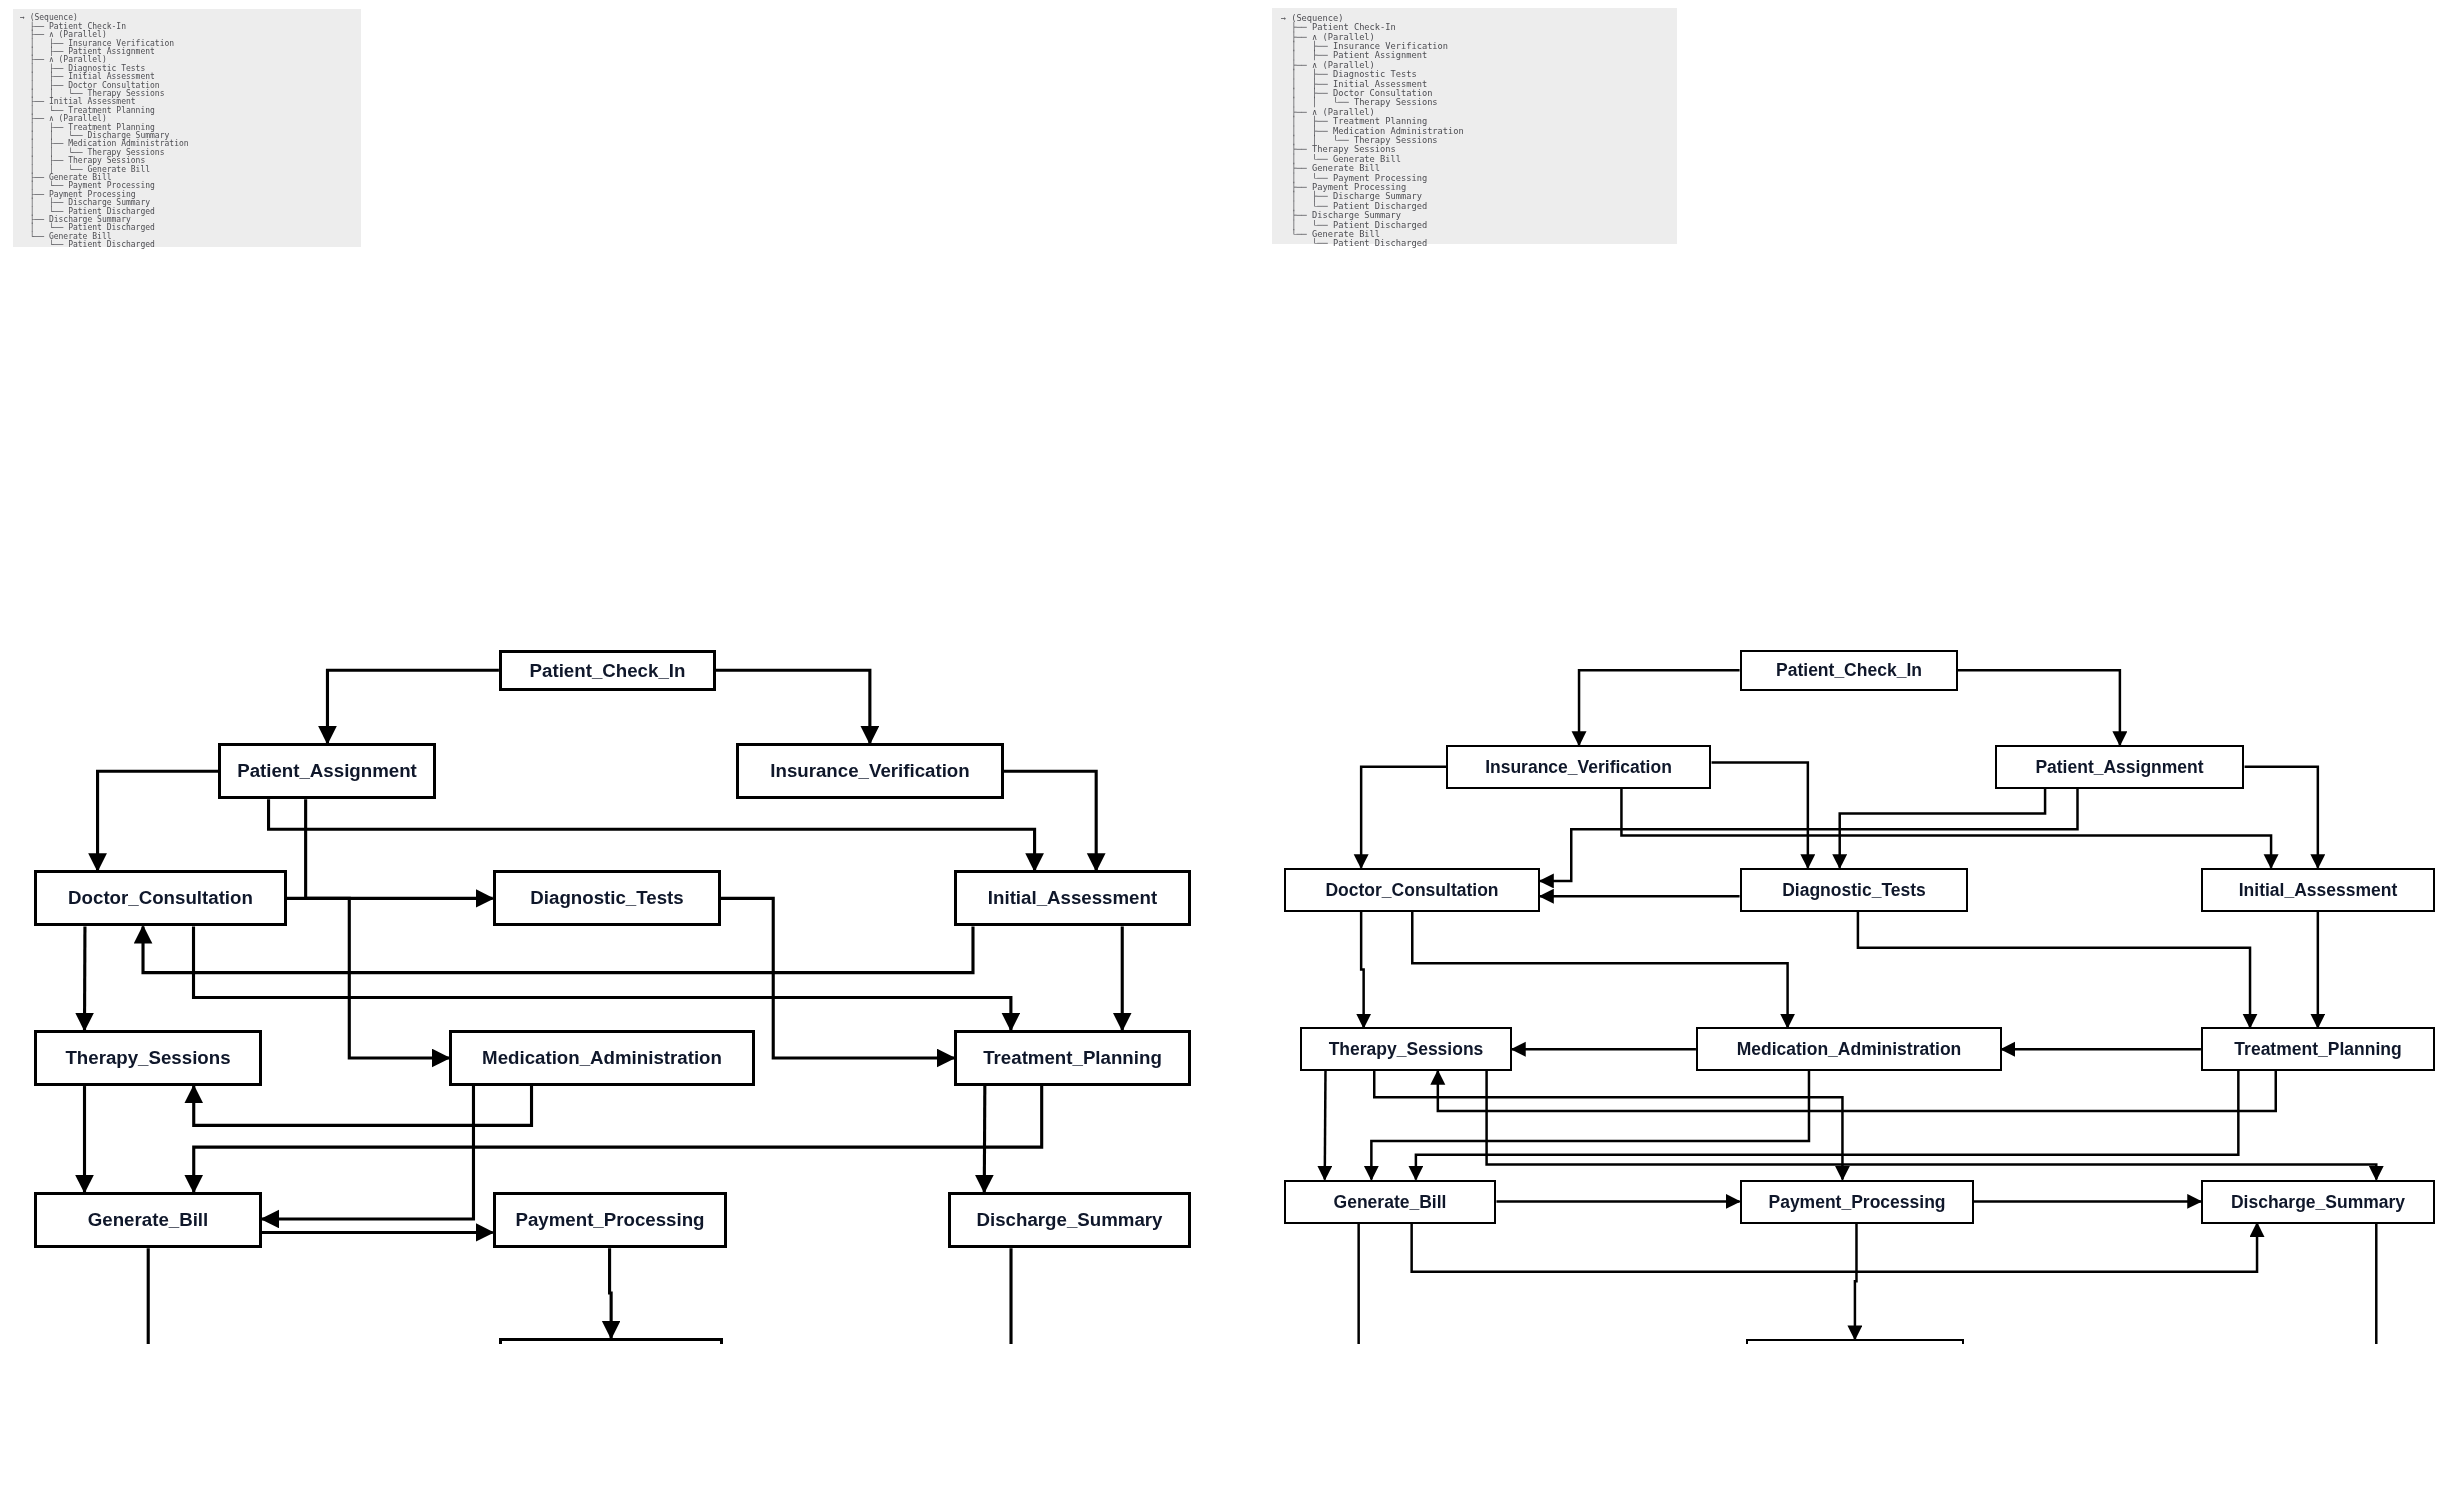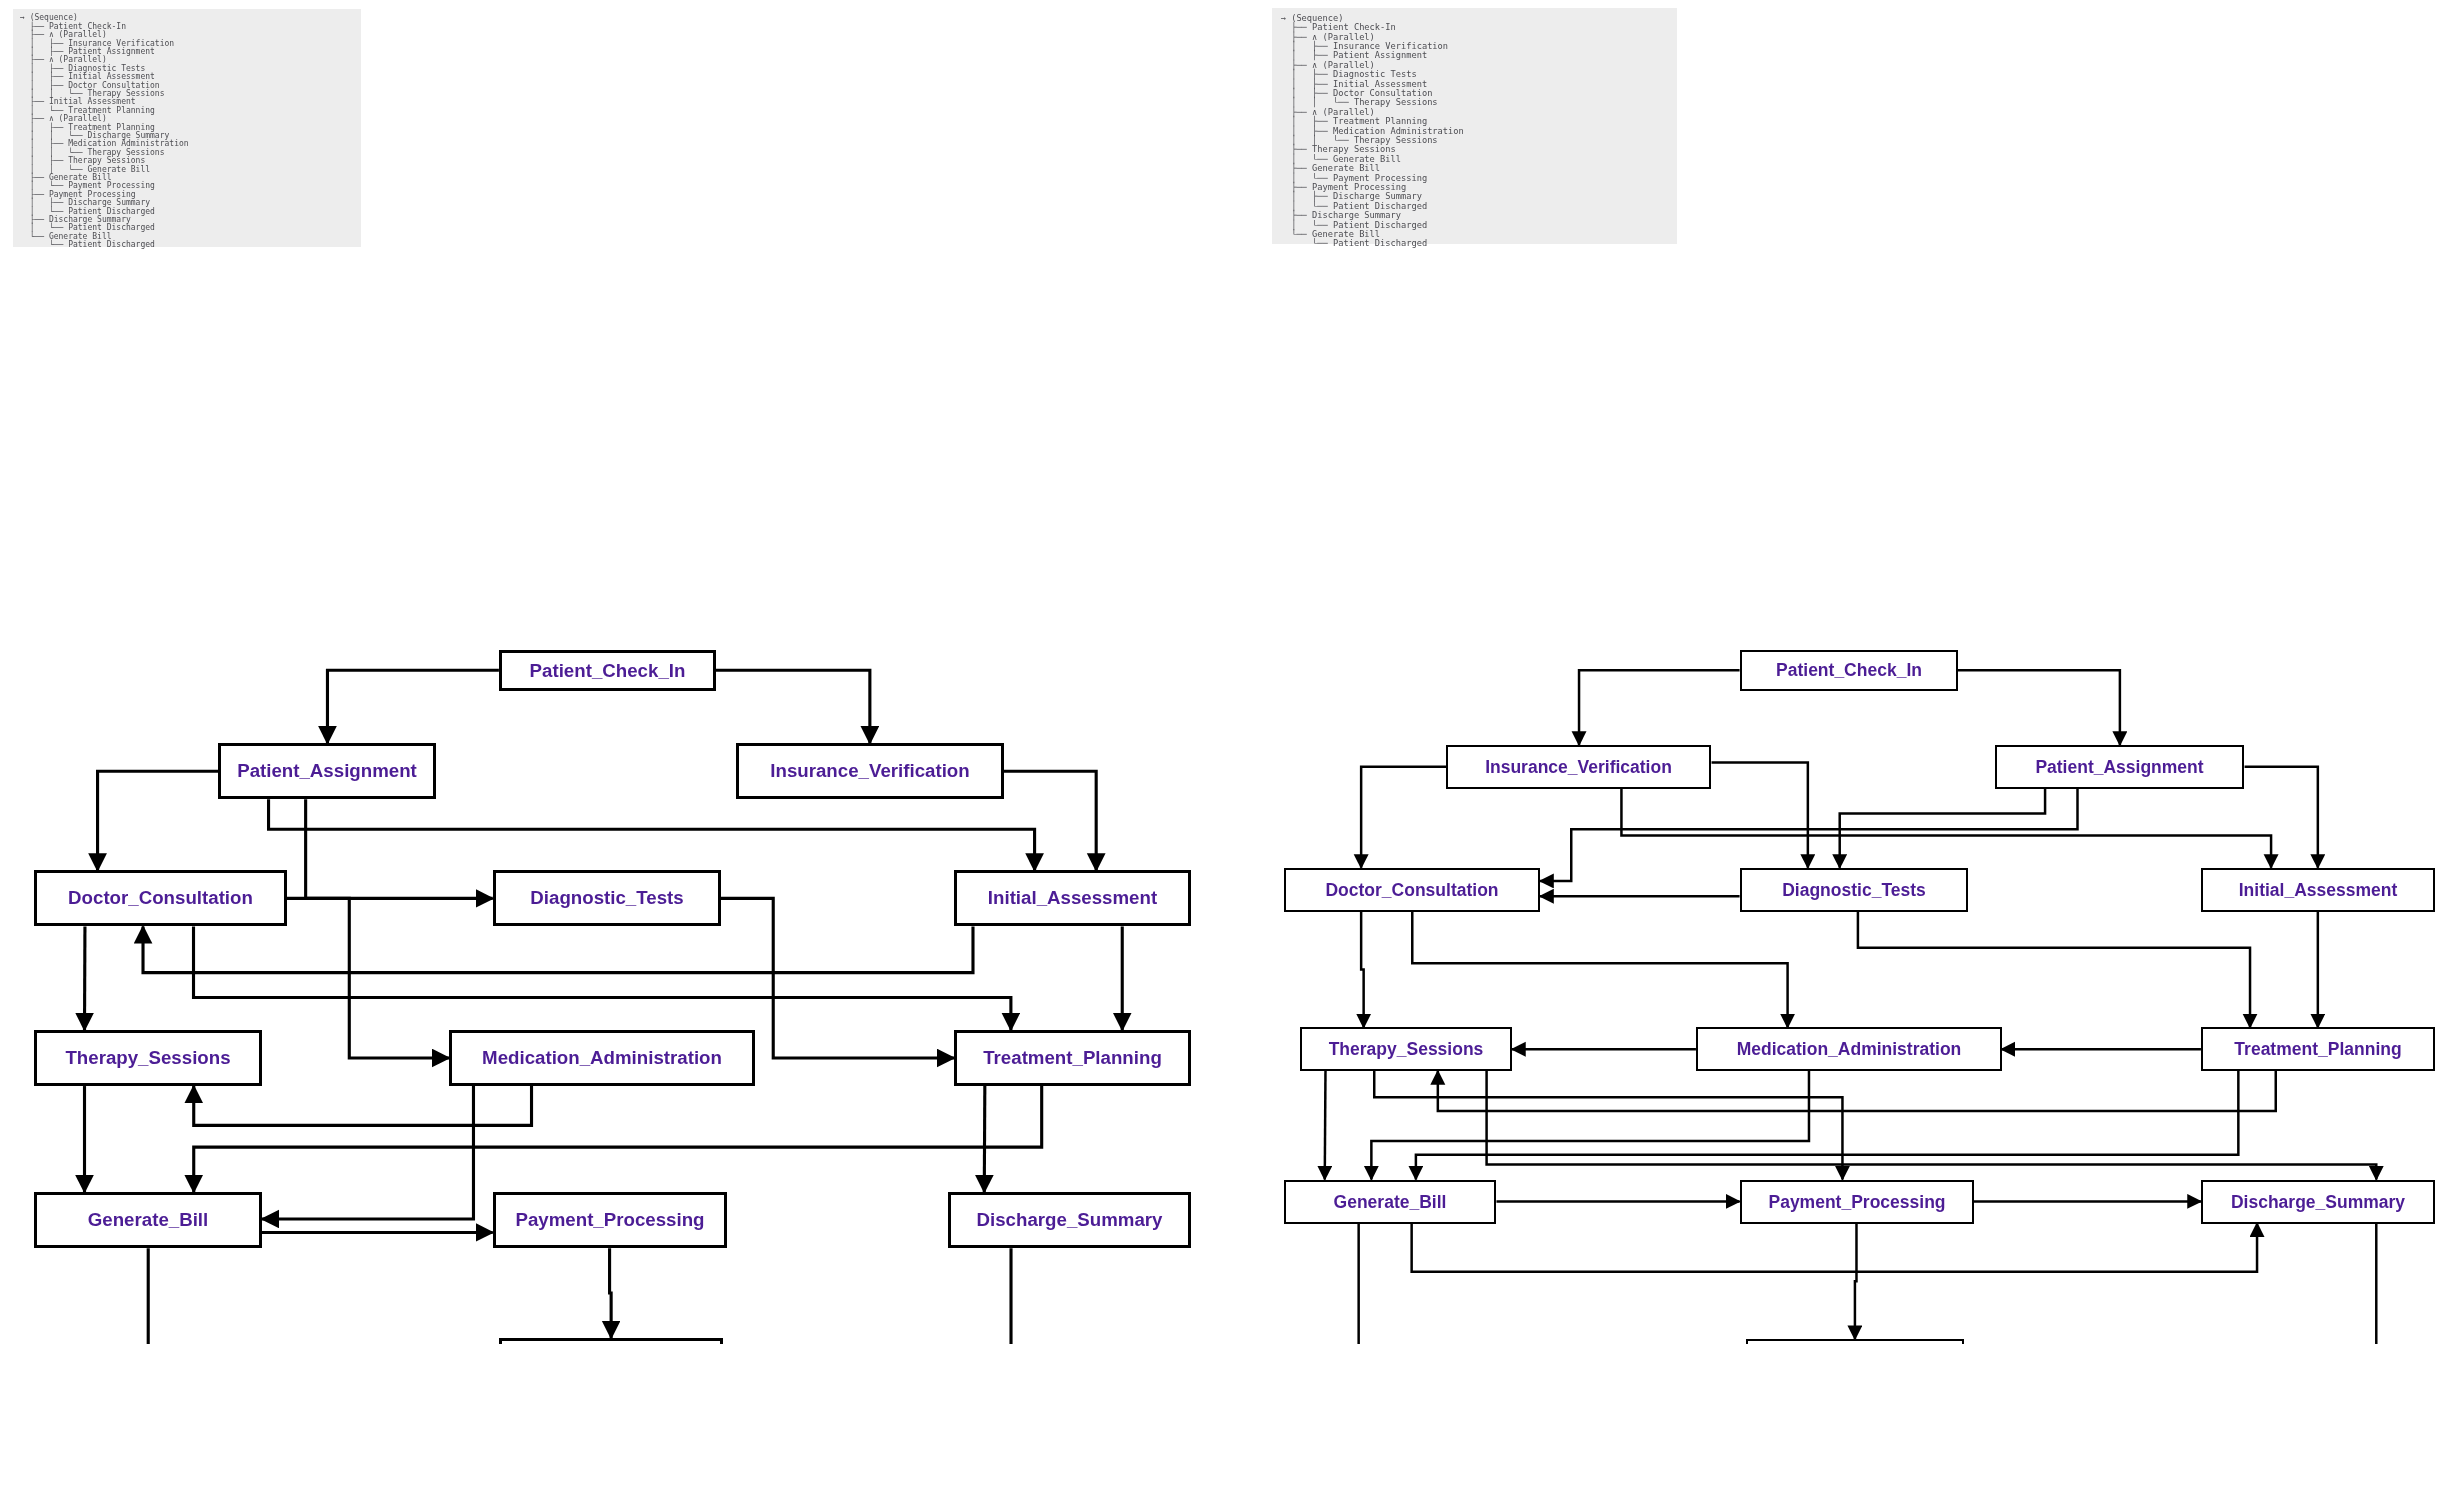--- a/index.html
+++ b/index.html
@@ -6,21 +6,21 @@
   .page{position:relative;width:2438px;height:1344px;background:#ffffff;overflow:hidden;
         font-family:"Liberation Sans",sans-serif;}
   .tree-panel{position:absolute;background:#ededed;color:#4d4d52;
         font-family:"DejaVu Sans Mono",monospace;white-space:pre;box-sizing:border-box;}
   #tree-a{left:12.5px;top:8.7px;width:348px;height:238px;font-size:8px;line-height:8.4px;padding:5.6px 0 0 7.5px;}
   #tree-b{left:1272px;top:7.5px;width:405px;height:236px;font-size:8.7px;line-height:9.4px;padding:6.2px 0 0 8.7px;}
   .tree-line{white-space:pre;}
   svg.edges{position:absolute;left:0;top:0;width:2438px;height:1510px;}
   .node{position:absolute;background:#ffffff;border:3.1px solid #000;box-sizing:border-box;
         display:flex;align-items:center;justify-content:center;
-        font-weight:bold;color:#4c1d95;text-align:center;}
+        font-weight:bold;color:#0f172a;text-align:center;}
   .node.pa{font-size:18.7px;border-width:3.1px;}
   .node.pb{font-size:17.5px;border-width:2.5px;}
   .caption{position:absolute;transform:translateX(-50%);
         font-family:"Liberation Serif",serif;font-weight:bold;font-size:39px;color:#000;}
   path.edge{fill:none;stroke:#000;}
   path.ea{stroke-width:5px;}
   path.eb{stroke-width:4px;}
 </style>
 </head>
 <body>

